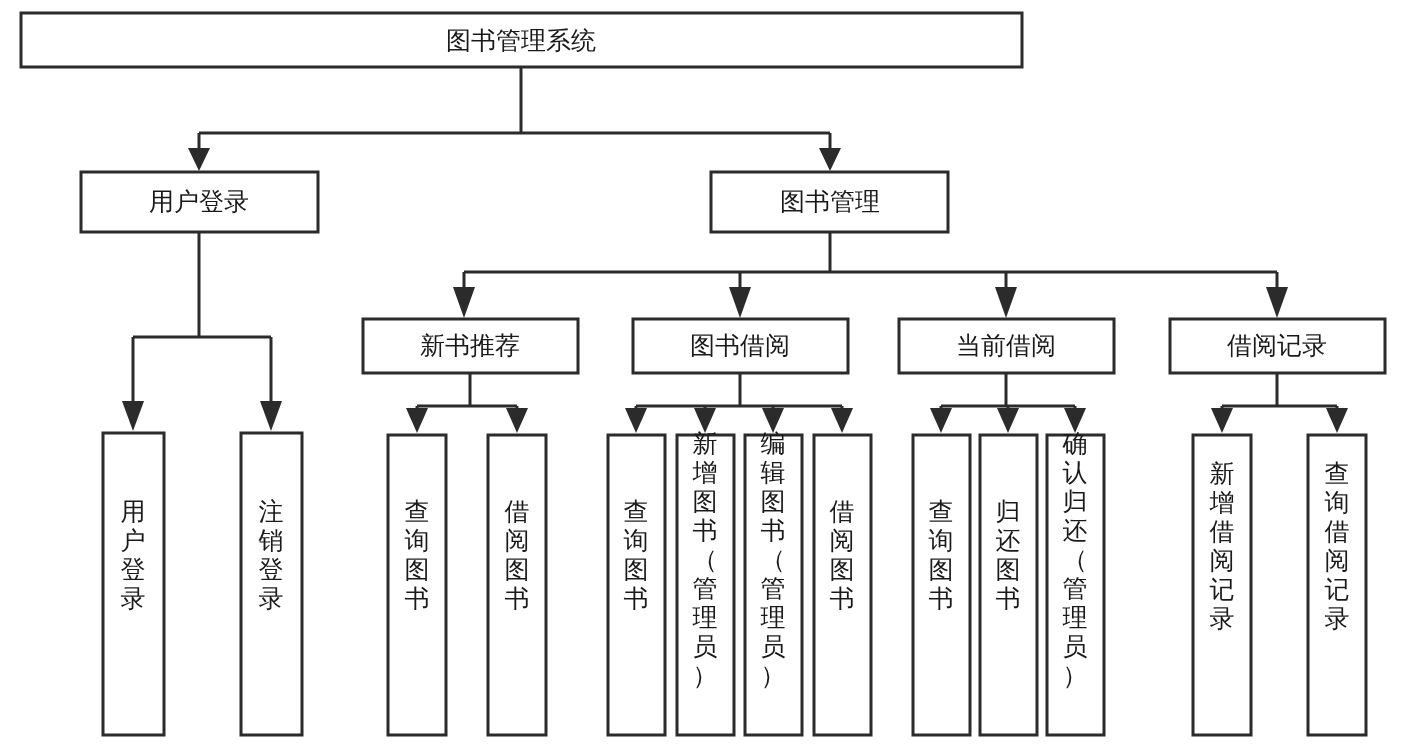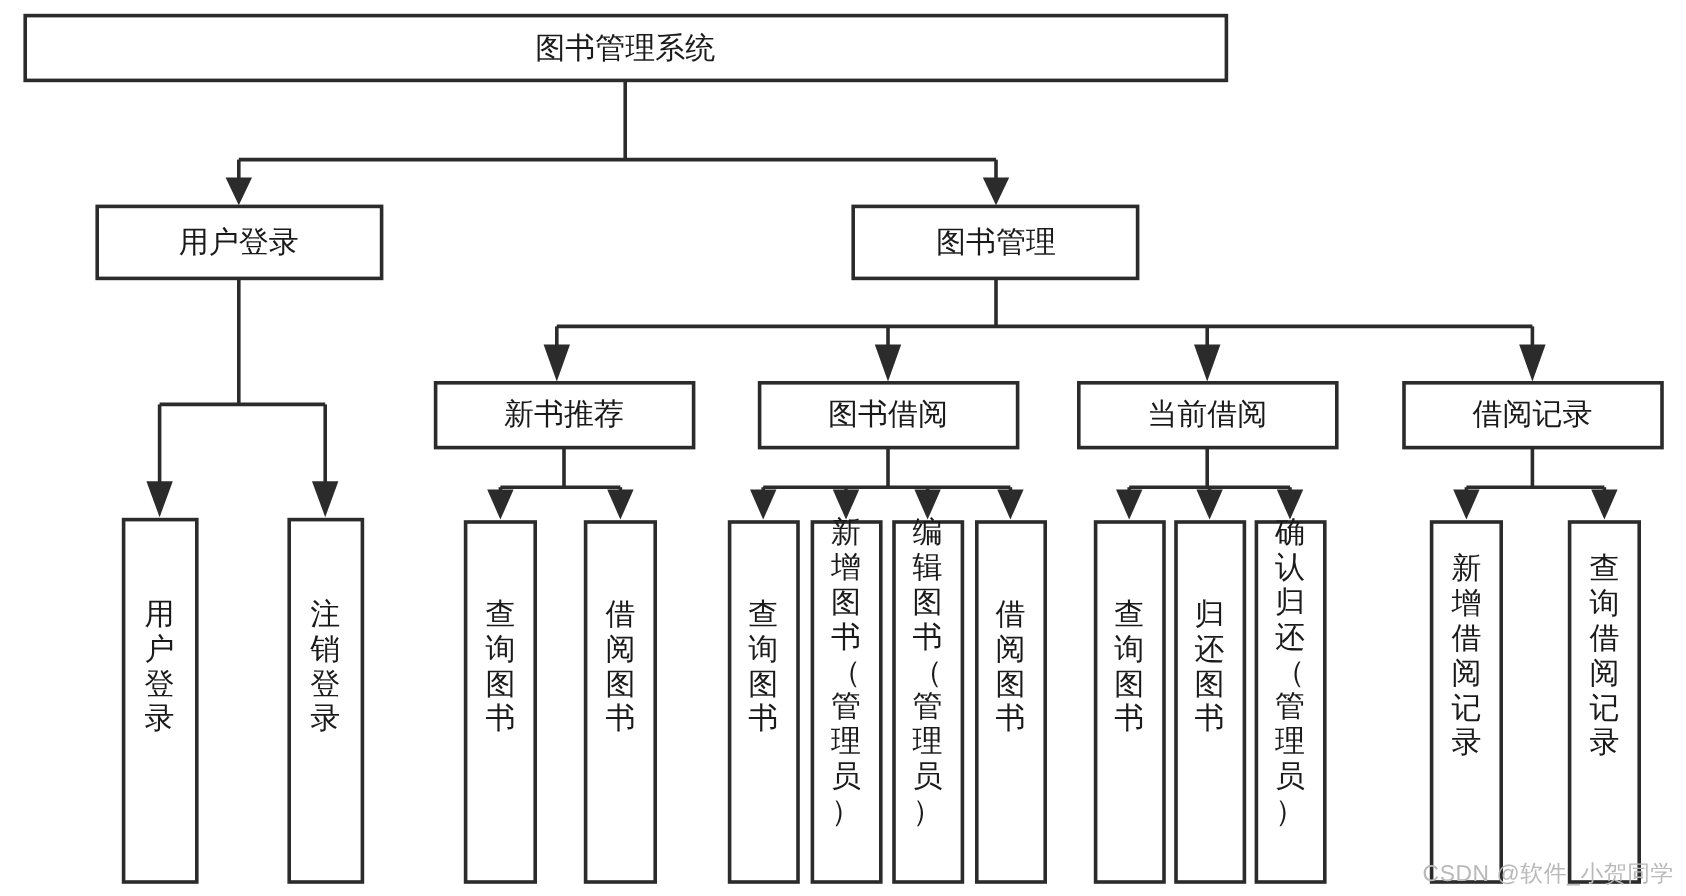--- a/index.html
+++ b/index.html
@@ -229,15 +229,14 @@
       <text class="node-label-v" x="1222" y="482"><tspan x="1222" dy="0">新</tspan><tspan x="1222" dy="29">增</tspan><tspan x="1222" dy="29">借</tspan><tspan x="1222" dy="29">阅</tspan><tspan x="1222" dy="29">记</tspan><tspan x="1222" dy="29">录</tspan></text>
     </g>
 
     <g>
       <rect class="node-rect" x="1308" y="435" width="58" height="300"></rect>
       <text class="node-label-v" x="1337" y="482"><tspan x="1337" dy="0">查</tspan><tspan x="1337" dy="29">询</tspan><tspan x="1337" dy="29">借</tspan><tspan x="1337" dy="29">阅</tspan><tspan x="1337" dy="29">记</tspan><tspan x="1337" dy="29">录</tspan></text>
     </g>
 
   </svg>
 
-  <div class="watermark">CSDN @软件_小贺同学</div>
 
 </div>
 
 </body></html>

